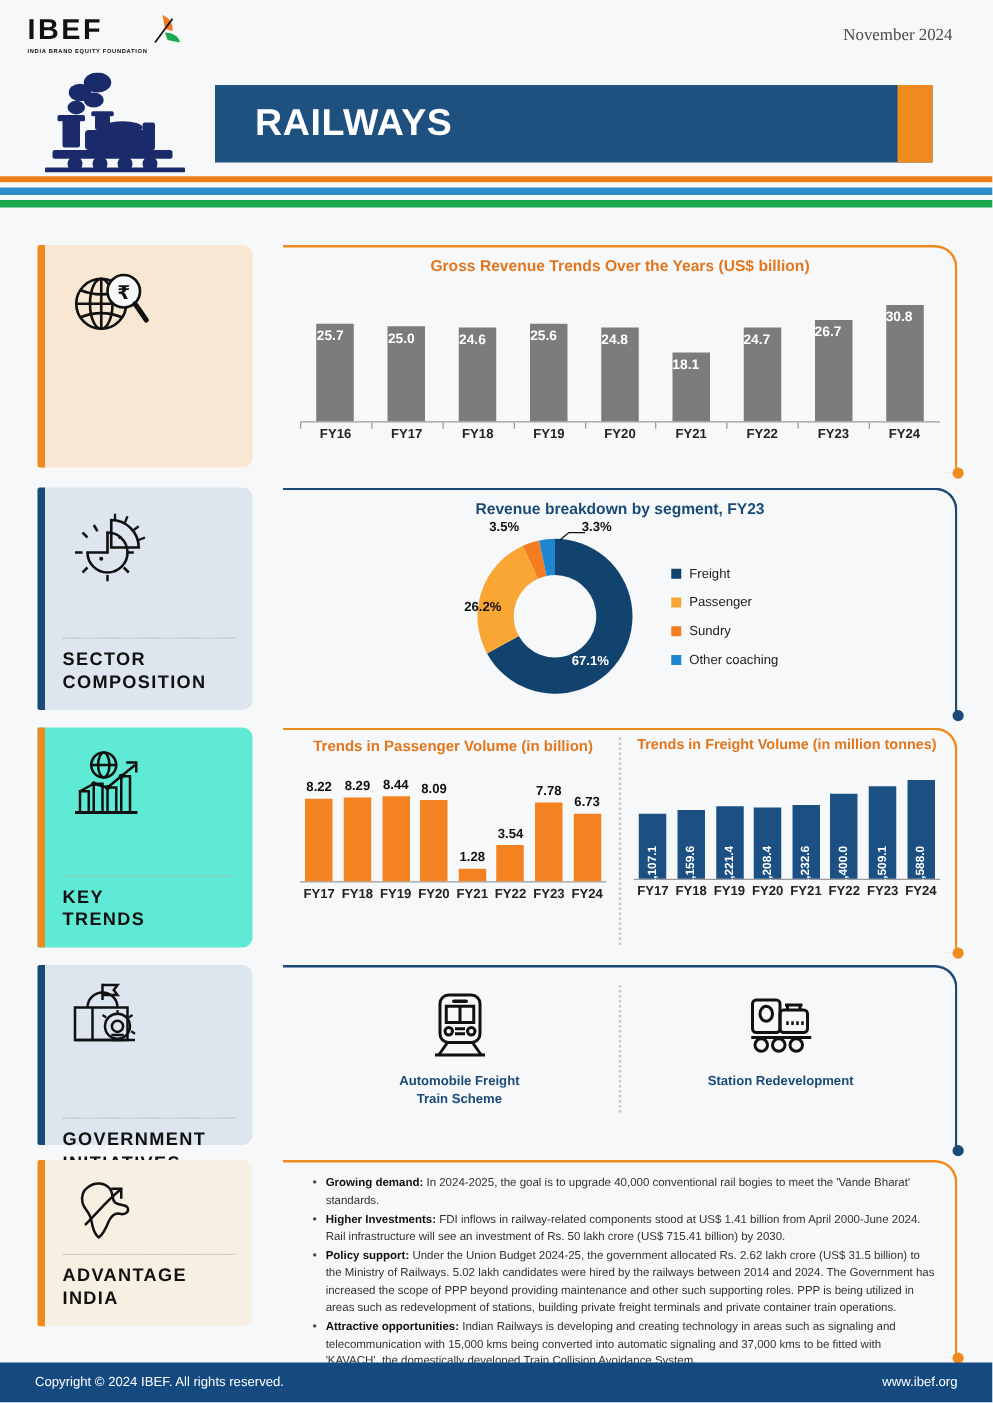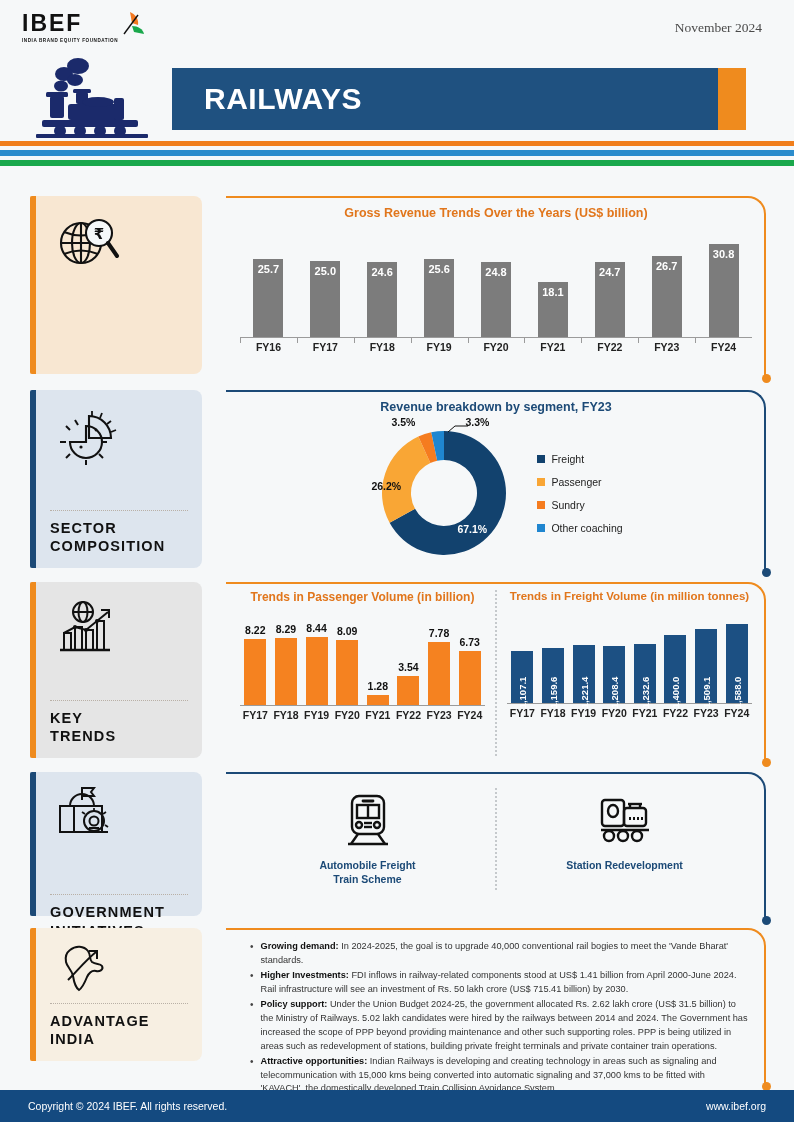--- a/index.html
+++ b/index.html
@@ -51,21 +51,21 @@
     position: relative; width: 172px; margin-left: 30px;
     border-radius: 0 8px 8px 0;
     display: flex; flex-direction: column; justify-content: space-between;
     padding: 12px 14px 12px 20px;
   }
   .side-card .accent-bar {
     position: absolute; left: 0; top: 0; bottom: 0; width: 6px; border-radius: 2px 0 0 2px;
   }
   .side-card.orange { background: #f8e7d2; }
   .side-card.orange .accent-bar { background: #ef8b1e; }
-  .side-card.orange2 { background: #e5e5e5; }
+  .side-card.orange2 { background: #5eead4; }
   .side-card.orange2 .accent-bar { background: #ef8b1e; }
   .side-card.blue { background: #dde5ee; }
   .side-card.blue .accent-bar { background: #1c4a77; }
   .side-card.cream { background: #f7efe2; }
   .side-card.cream .accent-bar { background: #ef8b1e; }
 
   .side-icon { height: 70px; display: flex; align-items: center; justify-content: flex-start; padding-left: 6px; }
   .side-divider { border-top: 1px dotted #b9b0a6; margin: 6px 0 8px 0; }
   .side-label {
     font-size: 14.5px; font-weight: bold; color: #111; letter-spacing: 1.1px; line-height: 1.28;
@@ -87,21 +87,21 @@
 
   .chart-title { text-align: center; font-size: 12.5px; font-weight: bold; }
   .chart-title.o { color: #e1761c; }
   .chart-title.b { color: #1c4a77; }
 
   
   .bars { display: flex; align-items: flex-end; justify-content: space-between; }
   .barcol { display: flex; flex-direction: column; align-items: center; flex: 1; }
   .barfill { width: 30px; }
   .barlabel-in {
-    color: #fff; font-size: 11px; font-weight: bold; text-align: center;
+    color: #fff; font-size: 11px; font-weight: bold; text-align: left;
     margin-top: 4px;
   }
   .axis { border-top: 1.5px solid #9b9b9b; margin-top: 0; }
   .xlabels { display: flex; justify-content: space-between; margin-top: 3px; }
   .xlab { flex: 1; text-align: center; font-size: 10.5px; font-weight: bold; color: #222; }
 
   
   #gross .barfill { background: #7c7c7c; }
   #gross .tickrow { display: flex; justify-content: space-between; }
   #gross .tick { flex: 1; border-left: 1px solid #9b9b9b; height: 5px; }

